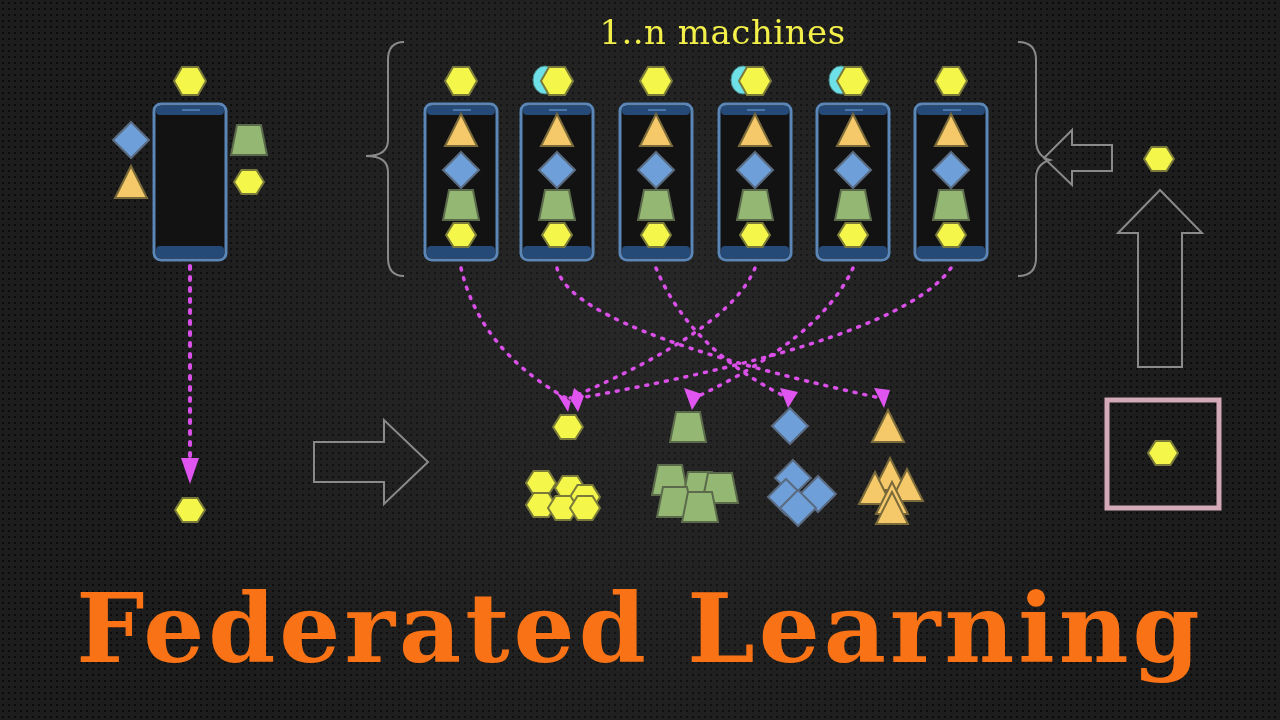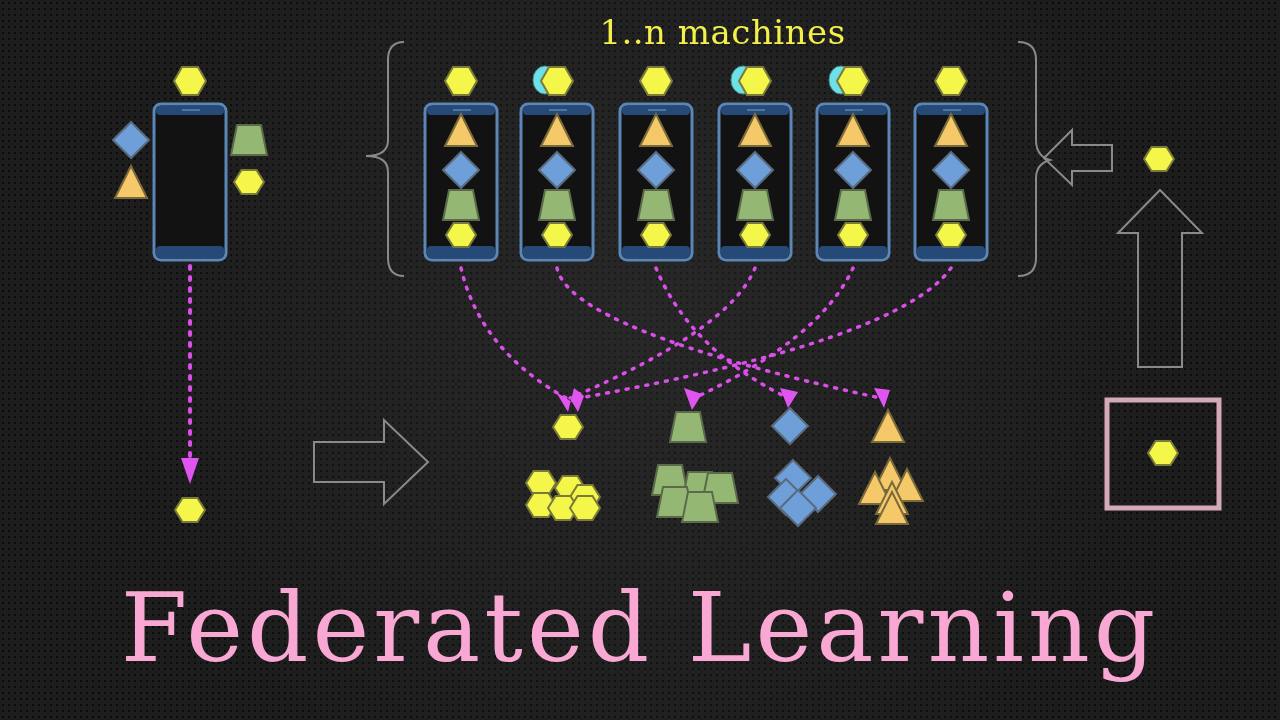--- a/index.html
+++ b/index.html
@@ -7,21 +7,21 @@
     background:#1d1d1d;
     background-image:
       radial-gradient(circle at 50% 45%, rgba(60,60,60,0.35), rgba(0,0,0,0) 70%),
       radial-gradient(#0b0b0b 1px, transparent 1.4px);
     background-size:1280px 720px, 6px 6px;
     font-family:"Liberation Sans",sans-serif;}
   svg.diagram{position:absolute;left:0;top:0;}
   .caption{position:absolute;left:0;top:12px;width:1445px;text-align:center;
     color:#f4f04a;font-family:"DejaVu Serif",serif;font-size:34px;letter-spacing:0.5px;}
   .title{position:absolute;left:0;top:572px;width:1280px;text-align:center;
-    color:#f9a8d4;font-family:"DejaVu Serif",serif;font-weight:normal;font-size:96px;
+    color:#f97316;font-family:"DejaVu Serif",serif;font-weight:bold;font-size:96px;
     letter-spacing:4px;}
 </style>
 </head>
 <body>
 
 <svg class="diagram" width="1280" height="720" viewBox="0 0 1280 720" xmlns="http://www.w3.org/2000/svg">
   <defs>
     <polygon id="hex" points="-16,0 -8,-14 8,-14 16,0 8,14 -8,14" fill="#f4f74a" stroke="#7a7a3a" stroke-width="2"></polygon>
     <polygon id="hexs" points="-15,0 -7.5,-12 7.5,-12 15,0 7.5,12 -7.5,12" fill="#f4f74a" stroke="#7a7a3a" stroke-width="2"></polygon>
     <polygon id="tri" points="0,-18 16,14 -16,14" fill="#f5c96a" stroke="#7a6a3a" stroke-width="2"></polygon>

